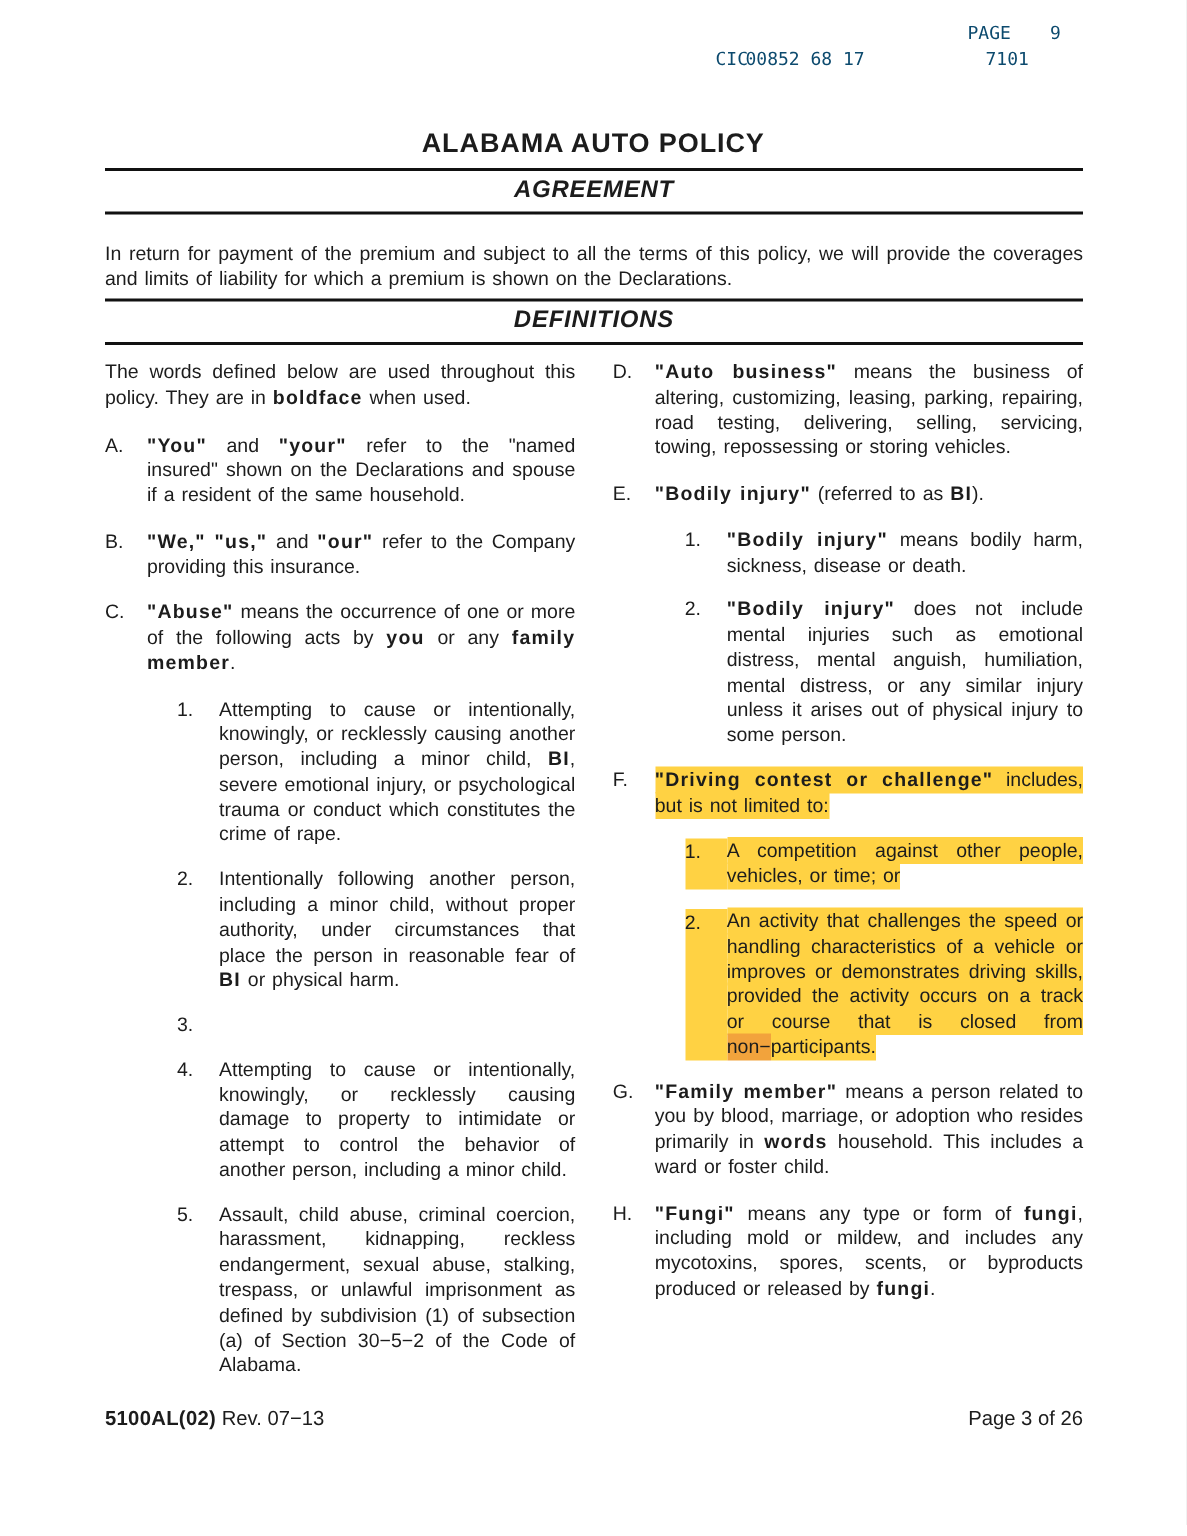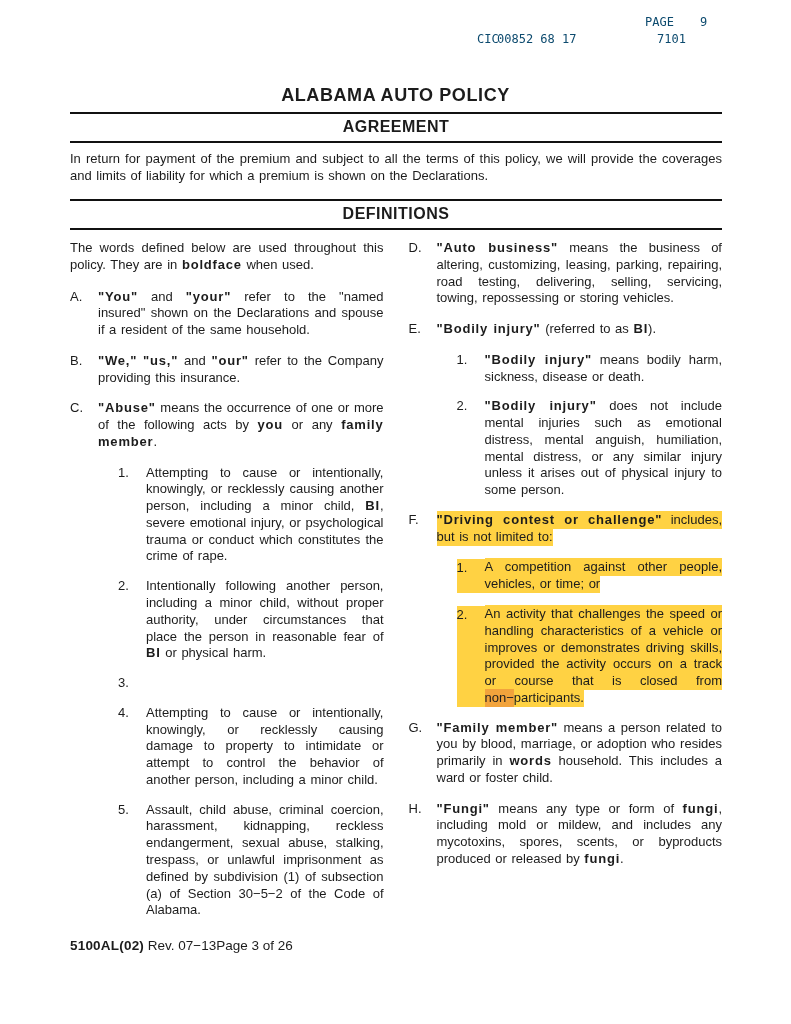--- a/index.html
+++ b/index.html
@@ -29,26 +29,26 @@
     position:absolute; top:85px; left:0; width:100%;
     text-align:center; font-size:18px; font-weight:bold;
     letter-spacing:0.6px;
   }
 
   .band {
     position:absolute; left:70px; width:652px;
     border-top:2px solid #111; border-bottom:2px solid #111;
     text-align:center;
   }
-  .band h2 { font-size:16px; font-weight:bold; letter-spacing:0.5px; padding:4px 0 5px; }
+  .band h2 { font-size:16px; font-weight:bold; letter-spacing:0.5px; padding:4px 0 5px;font-style:italic; }
   .band-agreement   { top:112px; }
   .band-definitions { top:199px; }
 
   .agreement-body {
-    position:absolute; top:150px; left:70px; width:652px;
+    position:absolute; top:160px; left:70px; width:652px;
     font-size:13px; line-height:1.33; text-align:justify;
     word-spacing:1px;
   }
 
   .columns {
     position:absolute; top:240px; left:70px; width:652px;
     display:flex; gap:25px;justify-content:flex-end;
   }
   .col { flex:1; min-width:0; }
 
@@ -59,21 +59,21 @@
   .def-label { flex:0 0 28px; font-size:13px; line-height:1.29; }
   .def-text  { flex:1; font-size:13px; line-height:1.29; text-align:justify; word-spacing:1px; }
 
   .b { font-weight:bold; letter-spacing:0.8px; }
   .h1 { background:var(--hl-y,#ffd243); padding:1px 0 2px; box-decoration-break:clone; -webkit-box-decoration-break:clone; }
   .h2 { background:var(--hl-o,#f2a33c); padding:1px 0 2px; box-decoration-break:clone; -webkit-box-decoration-break:clone; }
   .lh { background:var(--hl-y,#ffd243); padding:1px 2px 2px 0; }
 
   .doc-footer {
     position:absolute; top:938px; left:70px; width:652px;
-    display:flex; 
+    display:flex; justify-content:space-between;
     font-size:13.5px;
   }
   .footer-left .b { letter-spacing:0.2px; }
 </style>
 </head>
 <body>
 
 <div class="page">
 
   <div class="doc-header">

